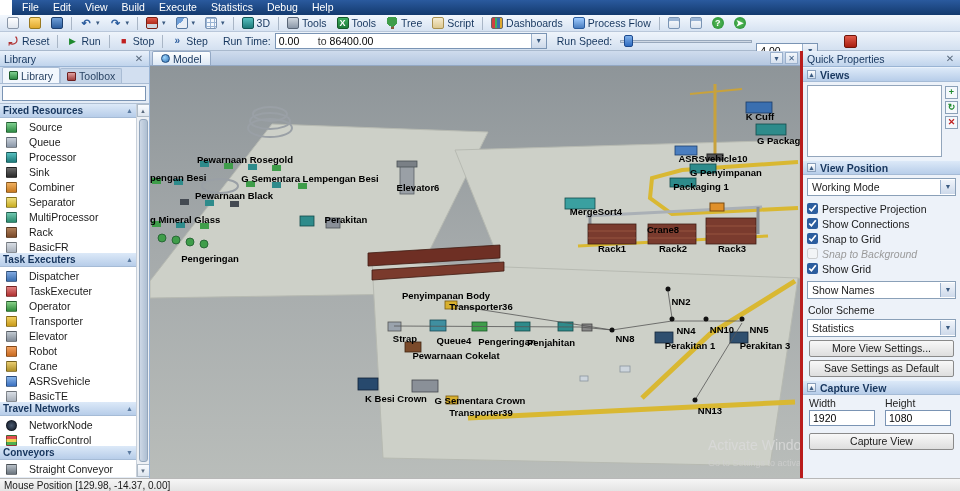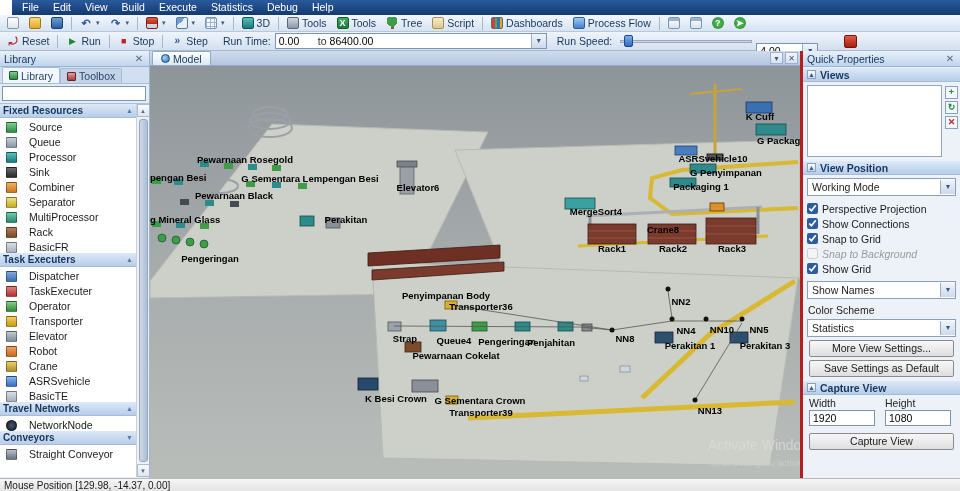--- a/index.html
+++ b/index.html
@@ -353,20 +353,24 @@
             <span>BasicTE</span>
           </div>
 
         <div class="lib-sec">
           <span>Travel Networks</span>
           <span class="sec-arrow">▲</span>
         </div>
         <div class="lib-item">
             <span class="li-ic" style="background:radial-gradient(#4a5a70,#101826);border-radius:50%"></span>
             <span>NetworkNode</span>
+          </div>
+        <div class="lib-item">
+            <span class="li-ic" style="background:linear-gradient(#e05050 33%,#f0d050 33%,#f0d050 66%,#50b050 66%)"></span>
+            <span>TrafficControl</span>
           </div>
 
         <div class="lib-sec">
           <span>Conveyors</span>
           <span class="sec-arrow">▼</span>
         </div>
         <div class="lib-item">
             <span class="li-ic" style="background:linear-gradient(#b8c0c8,#6a747e)"></span>
             <span>Straight Conveyor</span>
           </div>

